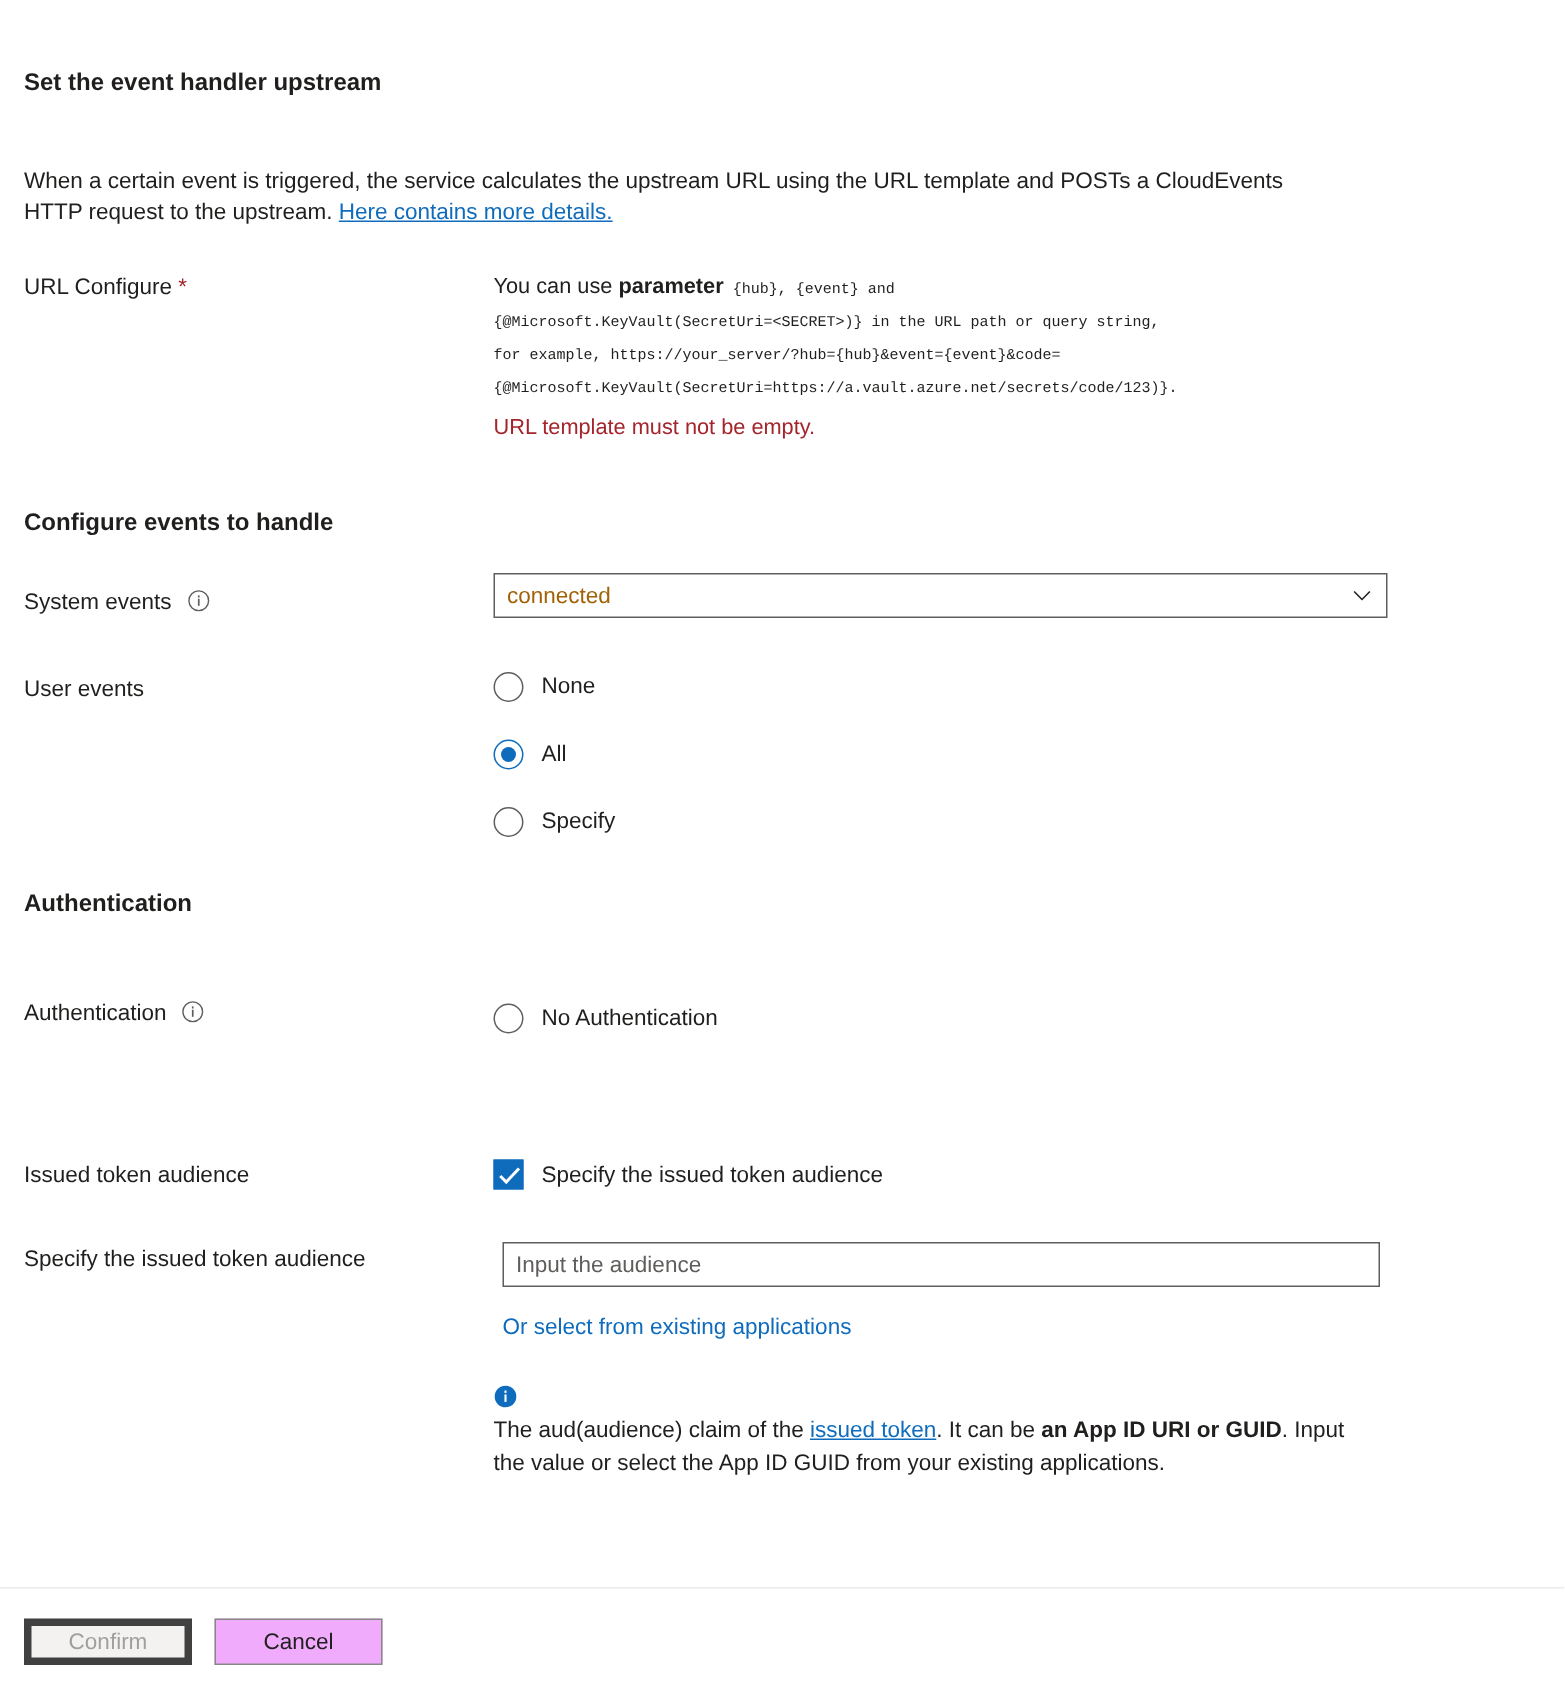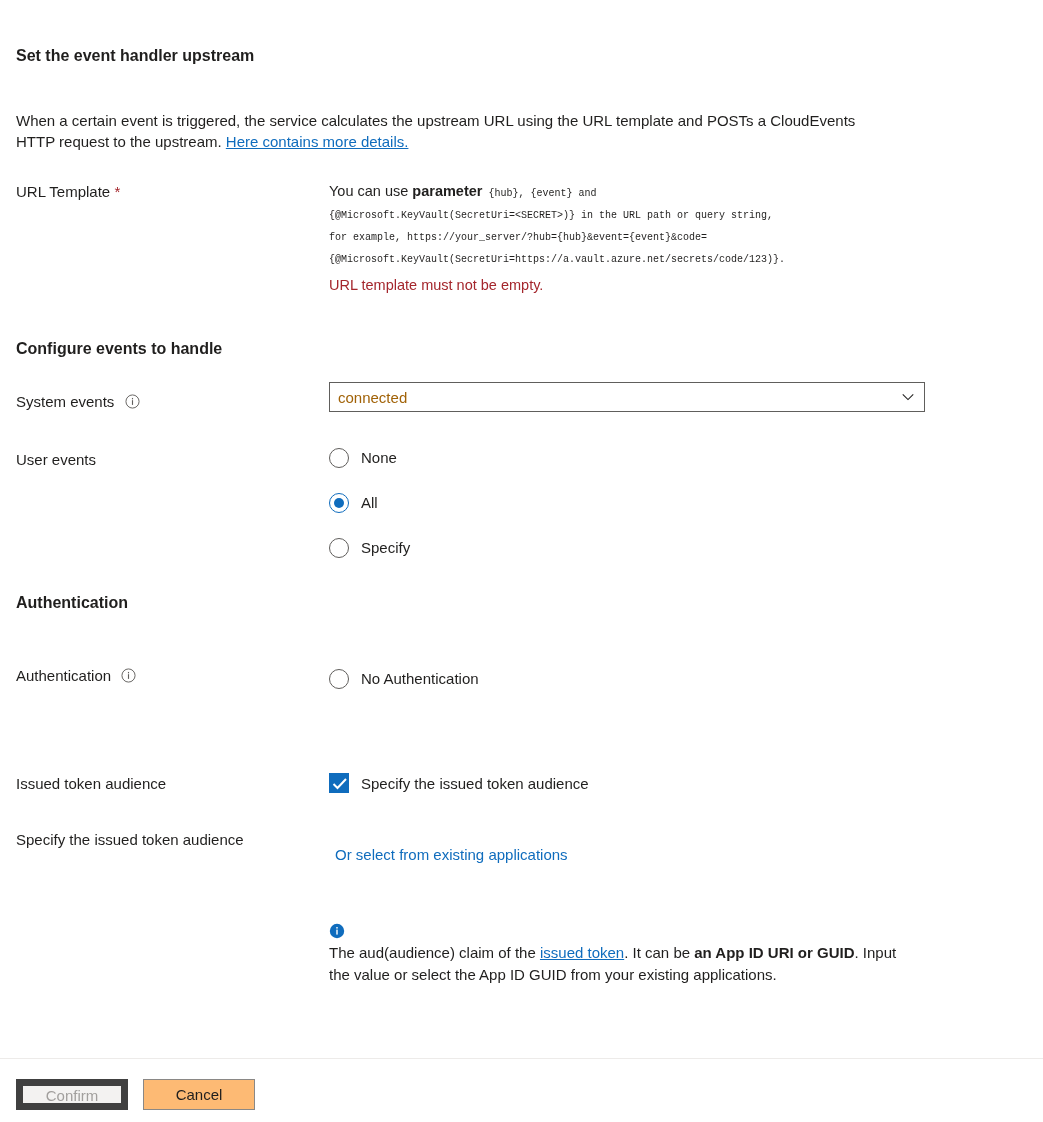--- a/index.html
+++ b/index.html
@@ -209,48 +209,48 @@
   .footer {
     position: absolute;
     left: 16px;
     top: 1079px;
   }
   button.btn {
     height: 31px;
     min-width: 112px;
     font-size: 15px;
     font-family: "Liberation Sans", sans-serif;
-    background: #fdba74;
+    background: #f0abfc;
     border: 1px solid #8a8886;
     color: #201f1e;
     cursor: pointer;
   }
   button.btn-primary-disabled {
     background: #f3f2f1;
-    border: 7px solid #404040;
+    border: 5px solid #404040;
     color: #a19f9d;
     cursor: default;
   }
   .btn-row { display: flex; gap: 15px; }
 </style>
 </head>
 <body>
 
 <div class="page">
 
   <h1 class="section-title">Set the event handler upstream</h1>
 
   <div class="intro">
     <span>When a certain event is triggered, the service calculates the upstream URL using the URL template and POSTs a CloudEvents</span><br>
     <span>HTTP request to the upstream. </span><a class="link" href="#">Here contains more details.</a>
   </div>
 
   <div class="row" style="top:180px;">
     <div class="label" style="top:2px;">
-      <span>URL Template</span>
+      <span>URL Configure</span>
       <span class="required-star">*</span>
     </div>
     <div class="field-col" style="top:-6px;">
       <div class="helper" style="margin-top:6px;">
         <div><span>You can use </span><span class="bold">parameter</span><span class="mono"> {hub}, {event} and</span></div>
         <div class="mono">{@Microsoft.KeyVault(SecretUri=&lt;SECRET&gt;)} in the URL path or query string,</div>
         <div class="mono">for example, https://your_server/?hub={hub}&amp;event={event}&amp;code=</div>
         <div class="mono">{@Microsoft.KeyVault(SecretUri=https://a.vault.azure.net/secrets/code/123)}.</div>
         <div class="err" style="margin-top:4px;">URL template must not be empty.</div>
       </div>
@@ -333,20 +333,21 @@
             </svg>
         </span>
         <span class="cb-label">Specify the issued token audience</span>
       </div>
     </div>
   </div>
 
   <div class="row" style="top:830px;">
     <div class="label" style="top:0px;">Specify the issued token audience</div>
     <div class="field-col" style="left:319px; top:-2px;">
+      <input class="text-input" style="width: 585px; height: 30px;" type="text" value="" placeholder="Input the audience">
       <div style="margin-top:18px;">
         <a class="link" style="text-decoration:none;" href="#">Or select from existing applications</a>
       </div>
     </div>
   </div>
 
   <div class="note" style="top:920px;">
     <div class="note-icon">
       <svg width="16" height="16" viewBox="0 0 16 16">
           <circle cx="8" cy="8" r="7.2" fill="#0f6cbd"></circle>

